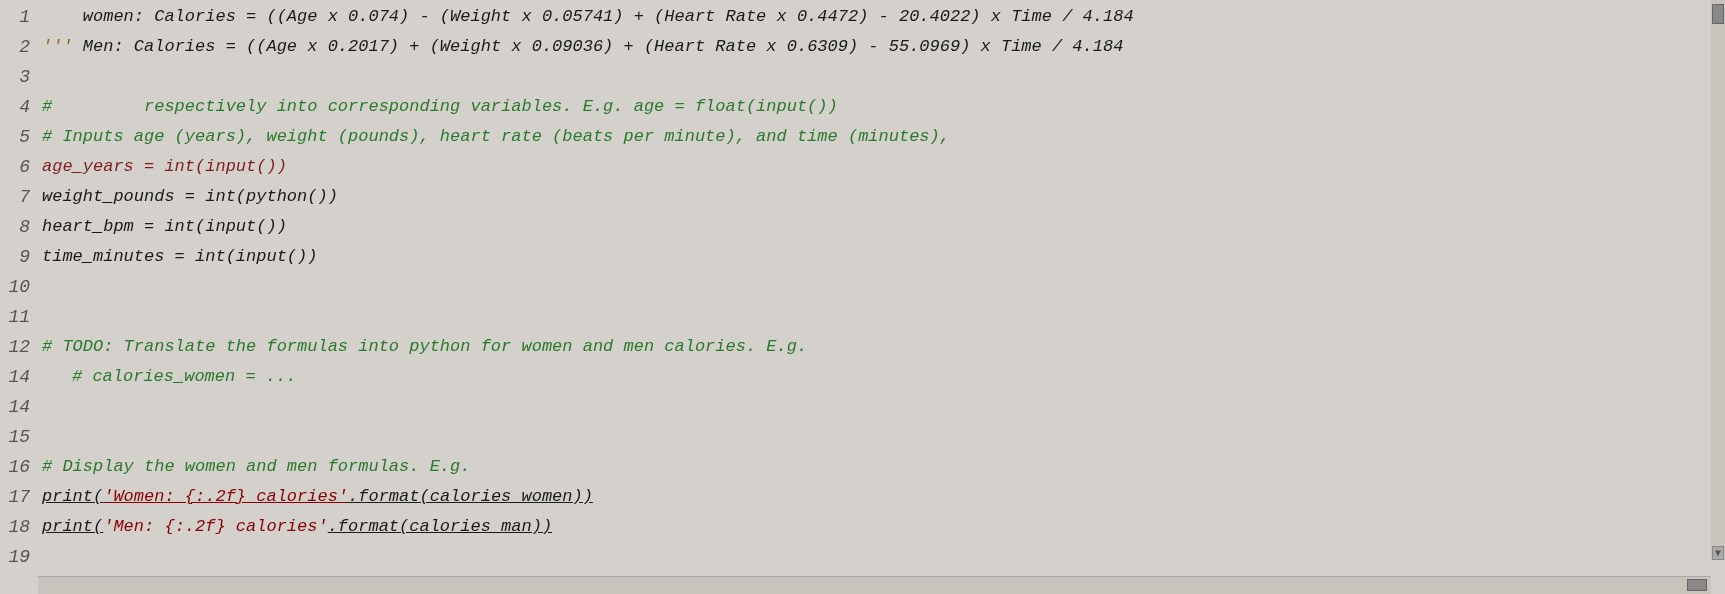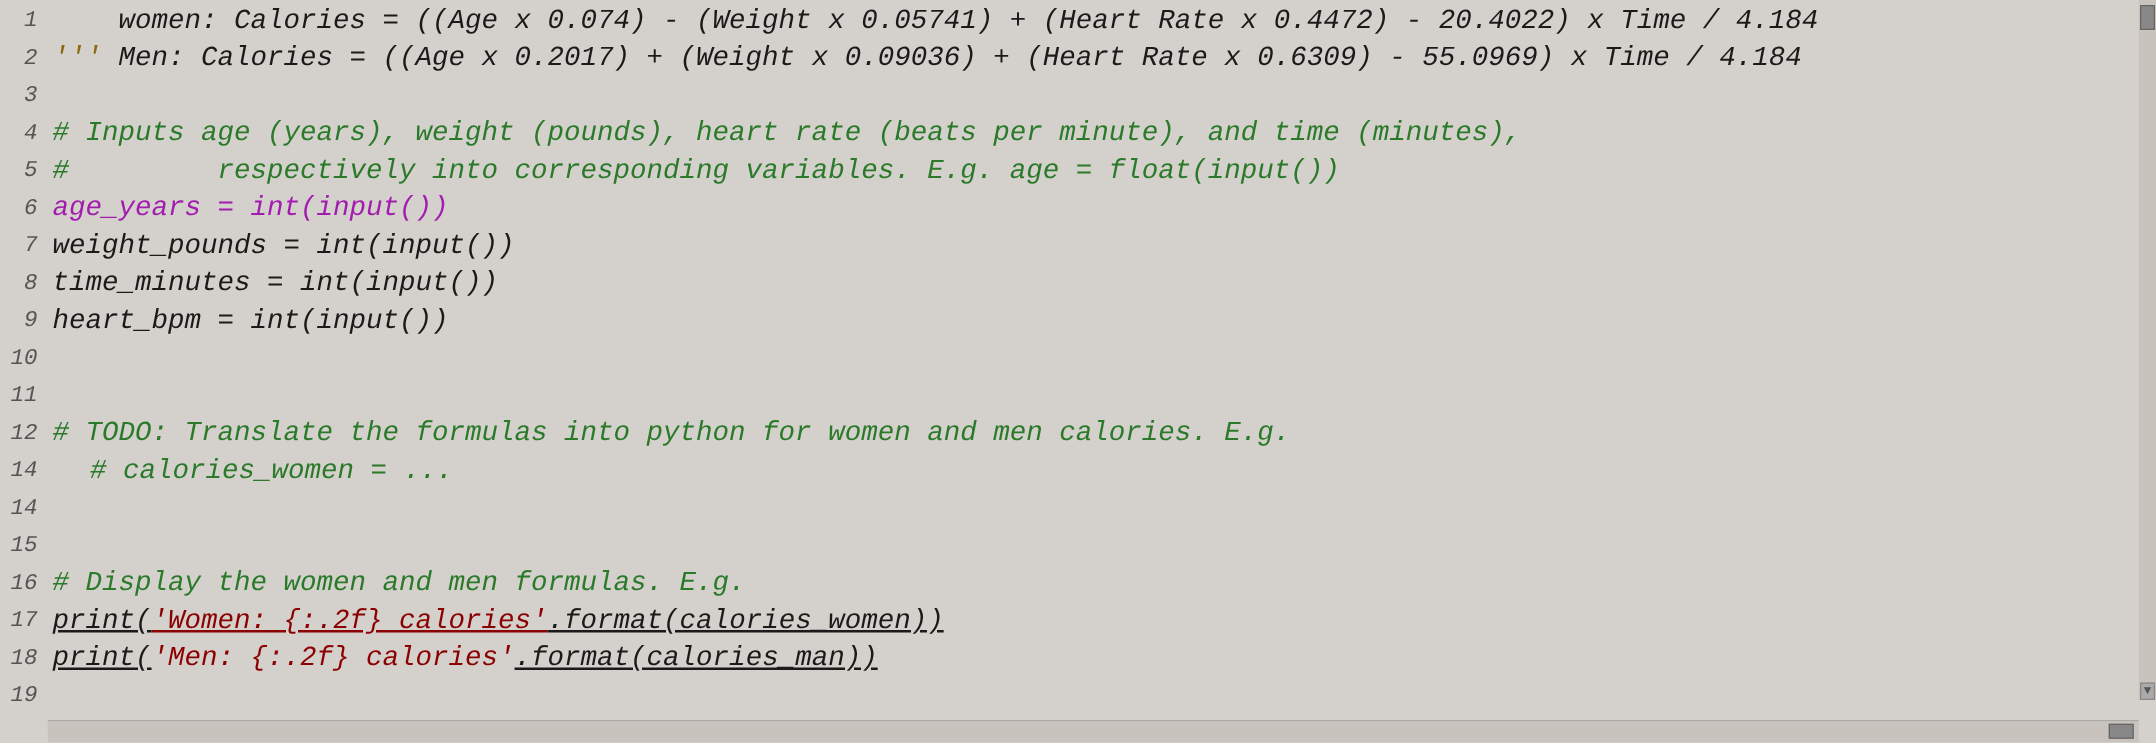--- a/index.html
+++ b/index.html
@@ -44,21 +44,21 @@
 
     .code-area {
       flex: 1;
       padding-top: 2px;
       padding-left: 4px;
       overflow: hidden;
       position: relative;
     }
 
     .code-line {
-      font-size: 22px;
+      font-size: 17px;
       line-height: 30px;
       white-space: pre;
       font-style: italic;
     }
     .comment { color: #228b22; font-style: italic; }
     .normal { color: #1a1a1a; }
 
     .scrollbar-right {
       width: 14px;
       background-color: #c8c4bd;
@@ -140,31 +140,31 @@
   </div>
 
   <div class="code-area">
 
     <div class="code-line normal"><span style="color:#1a1a1a;">    women: Calories = ((Age x 0.074) - (Weight x 0.05741) + (Heart Rate x 0.4472) - 20.4022) x Time / 4.184</span></div>
 
     <div class="code-line normal"><span style="color:#8b6914;">'''</span><span style="color:#1a1a1a;"> Men: Calories = ((Age x 0.2017) + (Weight x 0.09036) + (Heart Rate x 0.6309) - 55.0969) x Time / 4.184</span></div>
 
     <div class="code-line">&nbsp;</div>
 
+    <div class="code-line comment"><span style="color:#2a7a2a;">#         respectively into corresponding variables. E.g. age = float(input())</span></div>
+
     <div class="code-line comment"><span style="color:#2a7a2a;"># Inputs age (years), weight (pounds), heart rate (beats per minute), and time (minutes),</span></div>
 
-    <div class="code-line comment"><span style="color:#2a7a2a;">#         respectively into corresponding variables. E.g. age = float(input())</span></div>
+    <div class="code-line normal"><span style="color:#7f1d1d;">age_years = int(input())</span></div>
 
-    <div class="code-line normal"><span style="color:#a21caf;">age_years = int(input())</span></div>
+    <div class="code-line normal"><span style="color:#1a1a1a;">weight_pounds = int(python())</span></div>
 
-    <div class="code-line normal"><span style="color:#1a1a1a;">weight_pounds = int(input())</span></div>
+    <div class="code-line normal"><span style="color:#1a1a1a;">heart_bpm = int(input())</span></div>
 
     <div class="code-line normal"><span style="color:#1a1a1a;">time_minutes = int(input())</span></div>
-
-    <div class="code-line normal"><span style="color:#1a1a1a;">heart_bpm = int(input())</span></div>
 
     <div class="code-line">&nbsp;</div>
 
     <div class="code-line">&nbsp;</div>
 
     <div class="code-line comment"><span style="color:#2a7a2a;"># TODO: Translate the formulas into python for women and men calories. E.g.</span></div>
 
     <div class="code-line comment"><span style="color:#2a7a2a;margin-left:30px;"># calories_women = ...</span></div>
 
 

